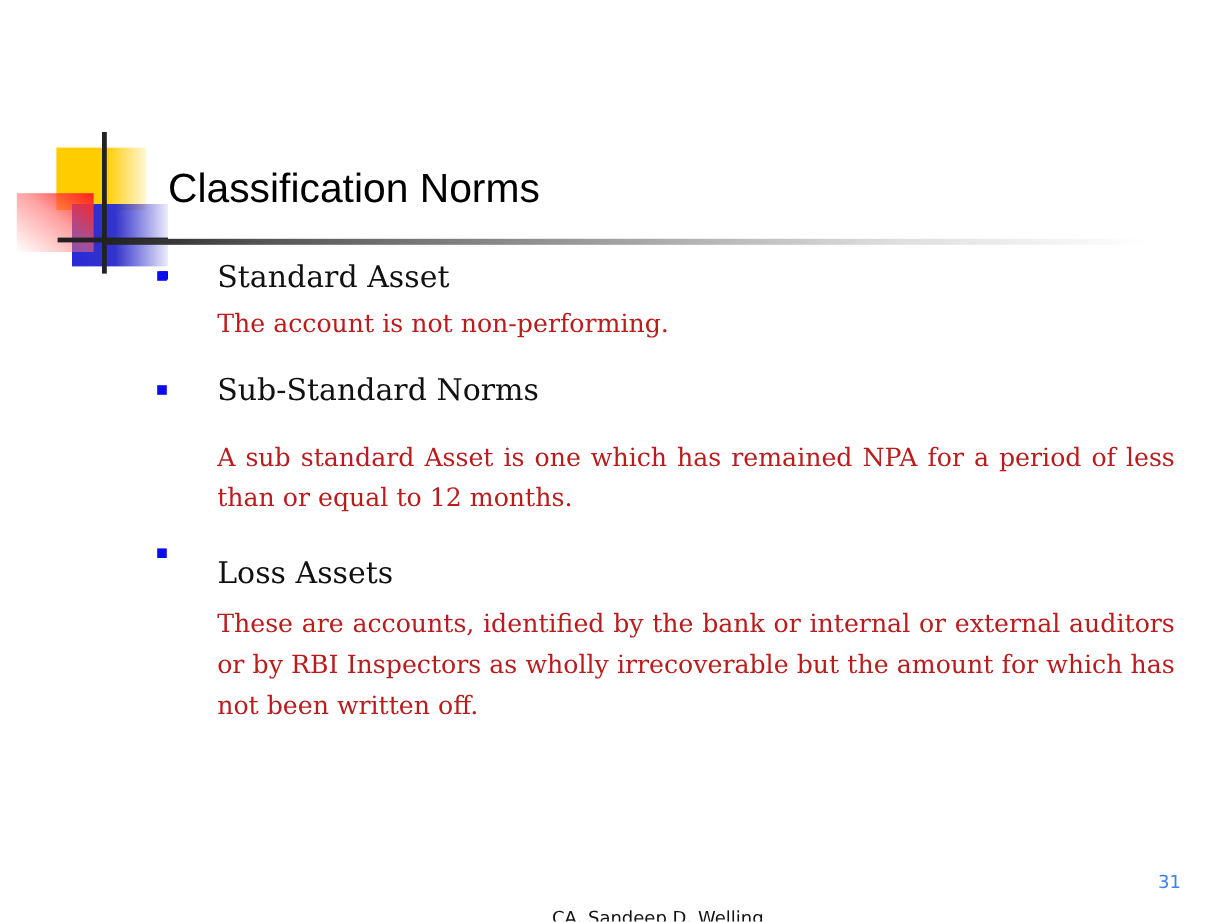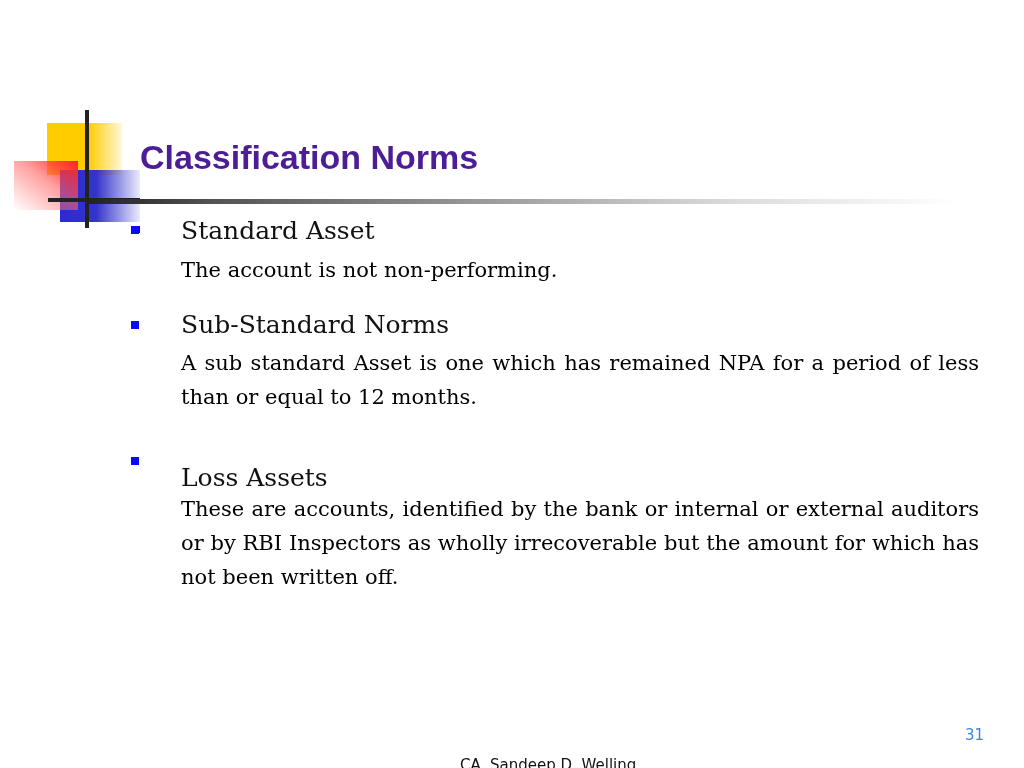--- a/index.html
+++ b/index.html
@@ -30,34 +30,34 @@
     }
     .hline {
       position: absolute; left: 48px; top: 198px; width: 92px; height: 4px; background: #222;
     }
     .title-rule {
       position: absolute; left: 88px; top: 199px; width: 870px; height: 5px;
       background: linear-gradient(to right, #222 0%, #555 15%, #999 45%, #ddd 75%, rgba(255,255,255,0) 100%);
     }
     .title {
       position: absolute; left: 140px; top: 138px;
-      font-family: "Liberation Sans", sans-serif; font-weight: bold;
-      font-size: 34px; color: #4c1d95; margin: 0; letter-spacing: 0px;
+      font-family: "Liberation Sans", sans-serif; font-weight: normal;
+      font-size: 34px; color: #000000; margin: 0; letter-spacing: 0px;
     }
     .content { position: absolute; left: 0; top: 0; }
     .bullet {
       position: absolute; width: 8px; height: 8px; background: #0b0bf0;
     }
     .item-title {
       position: absolute; left: 181px; font-size: 25px; color: #111;
       font-family: "DejaVu Serif", serif; white-space: nowrap;
       transform-origin: left top;
     }
     .item-body {
-      position: absolute; left: 181px; width: 798px; font-size: 21px; color: #000000;
+      position: absolute; left: 181px; width: 798px; font-size: 21px; color: #b91c1c;
       line-height: 34px; text-align: justify; text-align-last: left;
       font-family: "DejaVu Serif", serif;
     }
     .footer-name {
       position: absolute; left: 460px; top: 756px;
       font-family: "DejaVu Sans", sans-serif; font-size: 15px; color: #111; text-align: right;
     }
     .footer-page {
       position: absolute; left: 965px; top: 726px;
       font-family: "DejaVu Sans", sans-serif; font-size: 15px; color: #3b82f6;
@@ -80,21 +80,21 @@
 <h1 class="title">Classification Norms</h1>
 
 <div class="content">
 
   <div class="bullet" style="left:131px; top:226px;"></div>
   <div class="item-title" style="top:216px;">Standard Asset</div>
   <div class="item-body" style="top:253px;">The account is not non-performing.</div>
 
   <div class="bullet" style="left:131px; top:321px;"></div>
   <div class="item-title" style="top:310px;">Sub-Standard Norms</div>
-  <div class="item-body" style="top:346px;">A sub standard Asset is one which has remained NPA for a period  of less than or equal to 12  months.</div>
+  <div class="item-body" style="top:364px;">A sub standard Asset is one which has remained NPA for a period  of less than or equal to 12  months.</div>
 
   <div class="bullet" style="left:131px; top:457px;"></div>
   <div class="item-title" style="top:446px;margin-top:17px;">Loss Assets</div>
-  <div class="item-body" style="top:492px;">These are accounts, identified by the bank or internal or external auditors or by RBI Inspectors as wholly irrecoverable but the amount for which has not been written off.</div>
+  <div class="item-body" style="top:503px;">These are accounts, identified by the bank or internal or external auditors or by RBI Inspectors as wholly irrecoverable but the amount for which has not been written off.</div>
 </div>
 
 <div class="footer-name">CA. Sandeep D. Welling</div>
 <div class="footer-page">31</div>
 
 </body></html>

